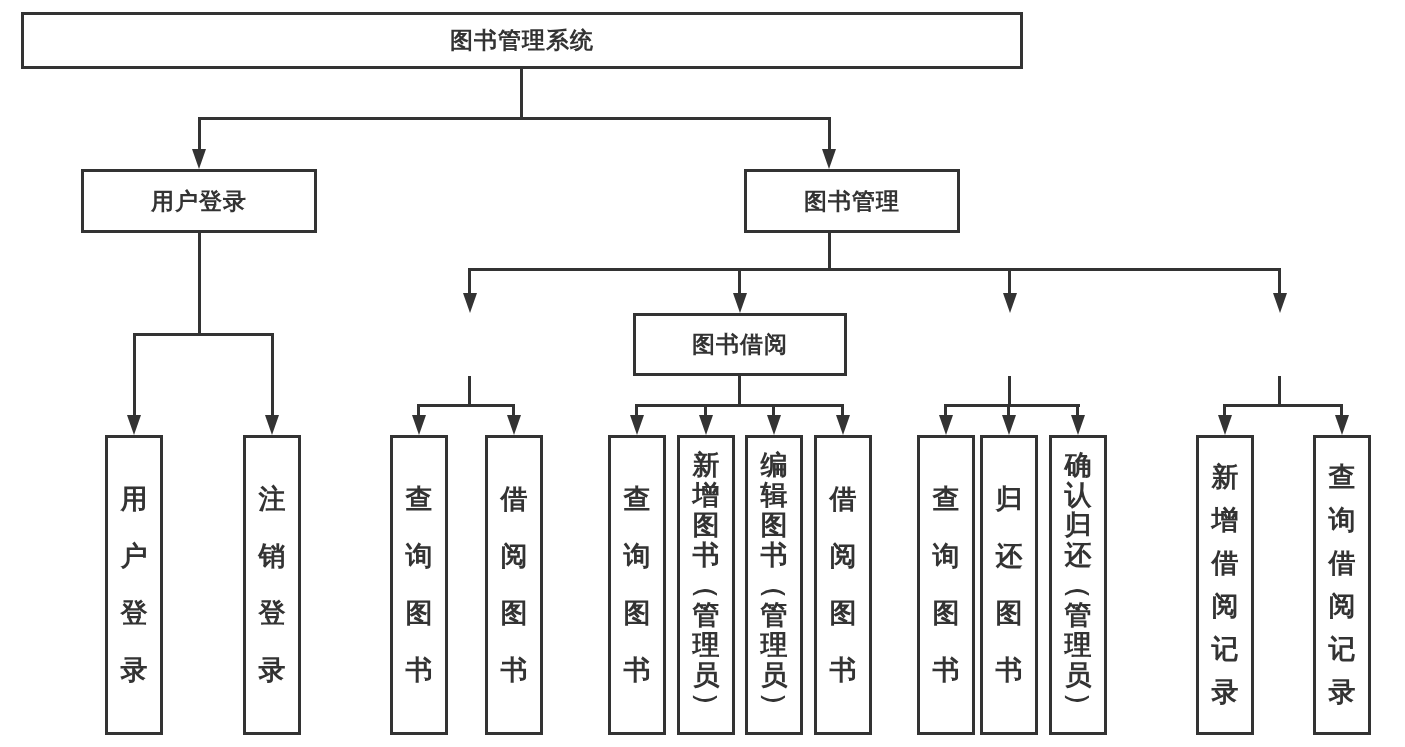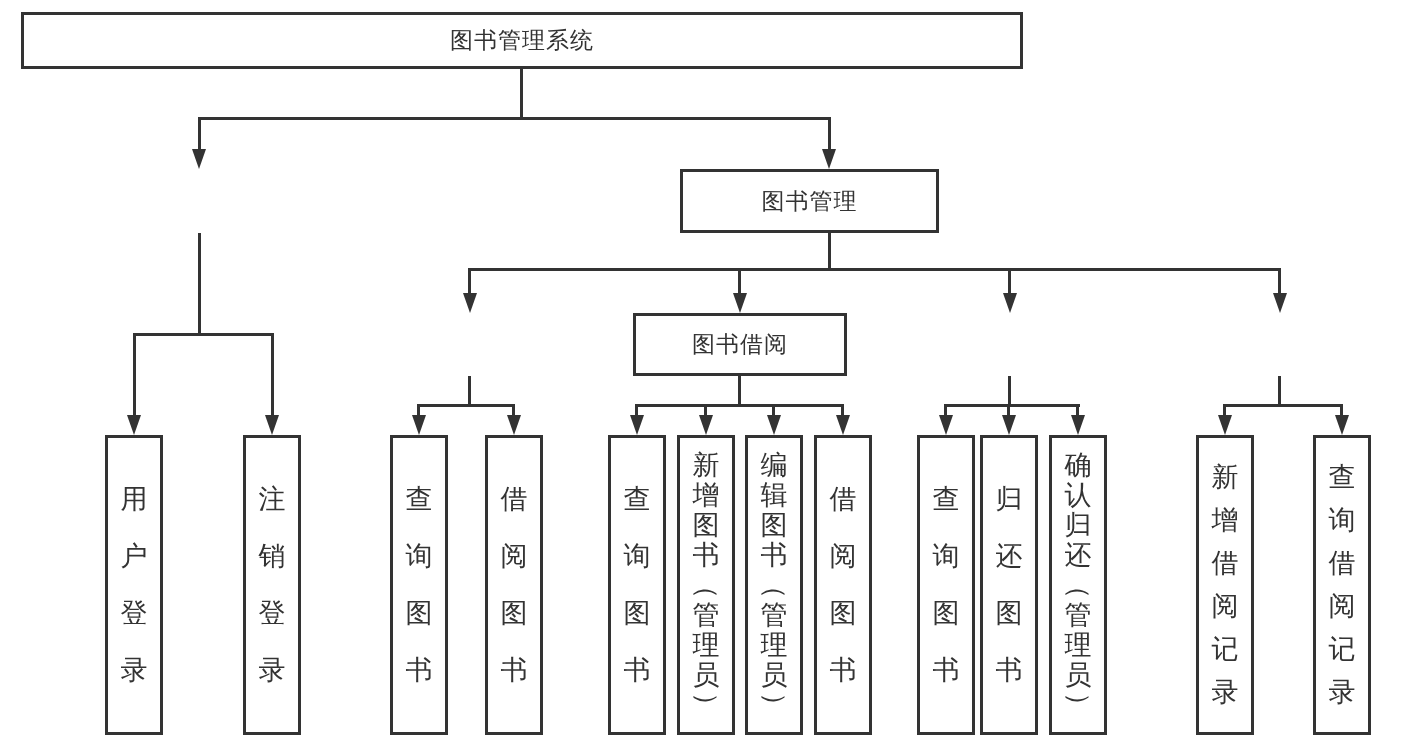--- a/index.html
+++ b/index.html
@@ -4,21 +4,21 @@
 <style>
   :root{
     --line:#333333;
     --text:#333333;
     --bg:#ffffff;
     --wm:#aaaaaa;
   }
   html,body{margin:0;padding:0;background:var(--bg);}
   #canvas{
     position:relative;width:1405px;height:747px;background:var(--bg);
-    font-family:"Liberation Sans",sans-serif;color:var(--text);overflow:hidden;
+    font-family:"Liberation Sans",sans-serif;color:var(--text);overflow:hidden;font-weight:bold;
   }
   .box{
     position:absolute;box-sizing:border-box;border:3px solid var(--line);
     background:#fff;display:flex;align-items:center;justify-content:center;
   }
   .hbox{font-size:23px;letter-spacing:1px;}
   .vbox{top:435px;width:58px;height:300px;}
   .vlabel{
     display:flex;flex-direction:column;align-items:center;justify-content:center;
     width:100%;height:100%;padding:10px 0;box-sizing:border-box;
@@ -39,22 +39,25 @@
 </style>
 </head>
 <body>
 
 <div id="canvas">
 
   <div class="box hbox" style="left:21px;top:12px;width:1002px;height:57px">
     <span>图书管理系统</span>
   </div>
 
-
-  <div class="box hbox" style="left:680px;top:169px;width:259px;height:64px">
+  <div class="box hbox" style="left:81px;top:169px;width:236px;height:64px">
+    <span>用户登录</span>
+  </div>
+
+  <div class="box hbox" style="left:744px;top:169px;width:216px;height:64px">
     <span>图书管理</span>
   </div>
 
 
   <div class="box hbox" style="left:633px;top:313px;width:214px;height:63px">
     <span>图书借阅</span>
   </div>
 
 
 

